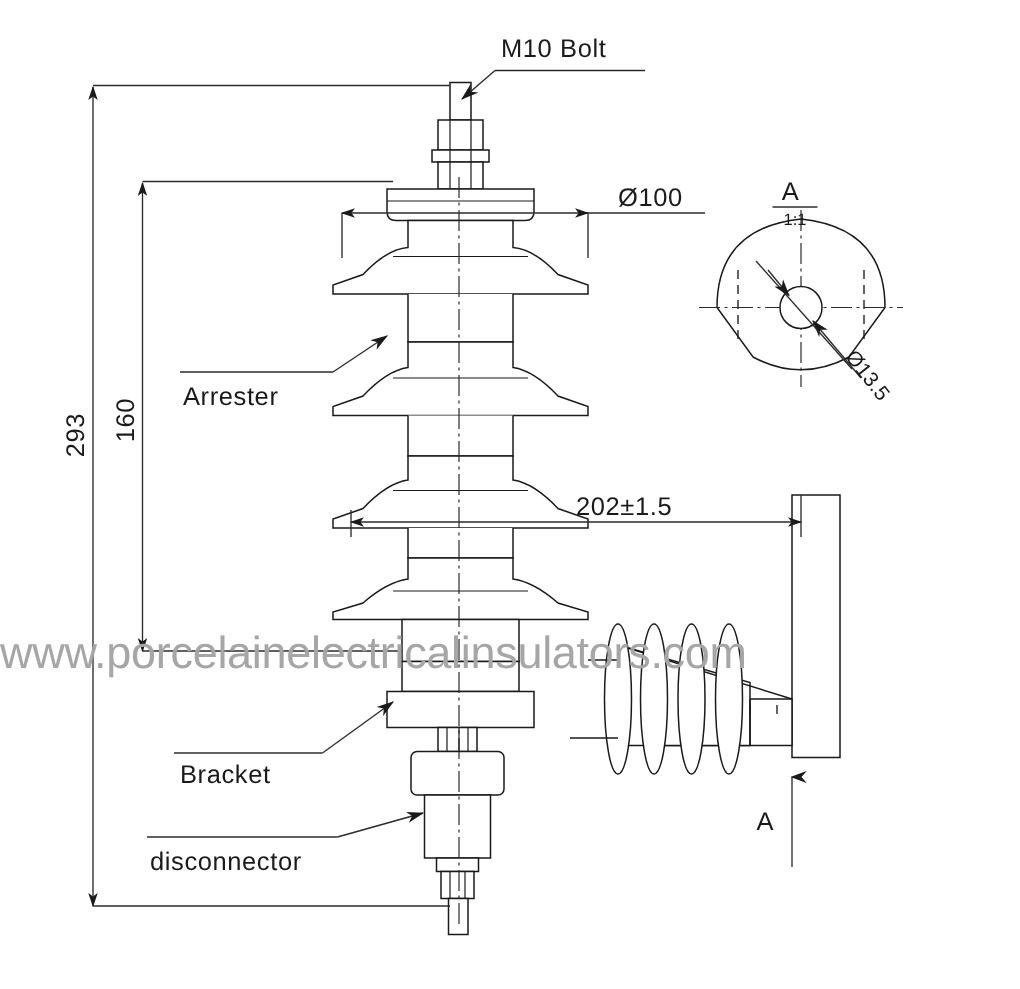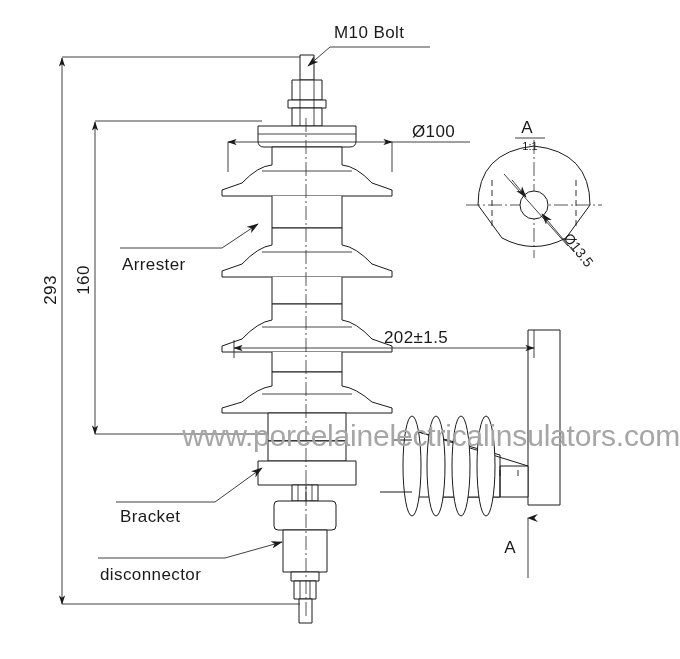--- a/index.html
+++ b/index.html
@@ -71,21 +71,21 @@
   .txt-xs {
     font-family: "Liberation Sans", sans-serif;
     fill: #1a1a1a;
     font-size: 11px;
   }
   .watermark {
     position: absolute;
     left: 0;
     top: 419px;
     width: 680px;
-    text-align: right;
+    text-align: left;
     font-family: "Liberation Sans", sans-serif;
     font-size: 30px;
     color: #a6a6a6;
     letter-spacing: -0.2px;
     white-space: nowrap;
     pointer-events: none;
     user-select: none;
   }
 </style>
 </head>

